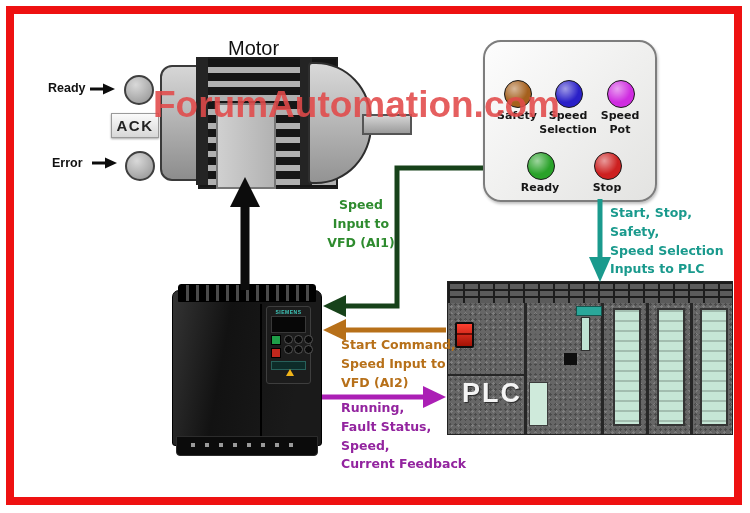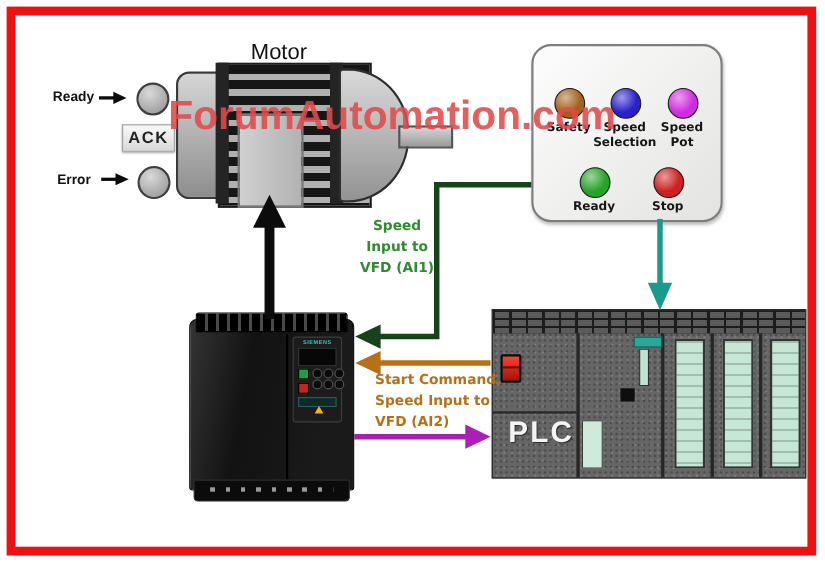--- a/index.html
+++ b/index.html
@@ -214,23 +214,31 @@
     <div class="abs cpu-slot"></div>
     <div class="abs cpu-mint"></div>
     <div class="abs io-door" style="left:165px;"></div>
     <div class="abs io-door" style="left:209px;"></div>
     <div class="abs io-door" style="left:252px;"></div>
   </div>
 
   <div class="anno" id="anno-green">Speed
 Input to
 VFD (AI1)</div>
+  <div class="anno" id="anno-teal">Start, Stop,
+Safety,
+Speed Selection
+Inputs to PLC</div>
   <div class="anno" id="anno-brown">Start Command,
 Speed Input to
 VFD (AI2)</div>
+  <div class="anno" id="anno-purple">Running,
+Fault Status,
+Speed,
+Current Feedback</div>
 
   <svg id="arrows" viewBox="0 0 750 513">
     <g>
       <line class="ln-black" x1="90" y1="89" x2="105" y2="89" stroke-width="3"></line>
       <polygon class="hd-black" points="115,89 103,83.5 103,94.5"></polygon>
     </g>
     <g>
       <line class="ln-black" x1="92" y1="163" x2="107" y2="163" stroke-width="3"></line>
       <polygon class="hd-black" points="117,163 105,157.5 105,168.5"></polygon>
     </g>

